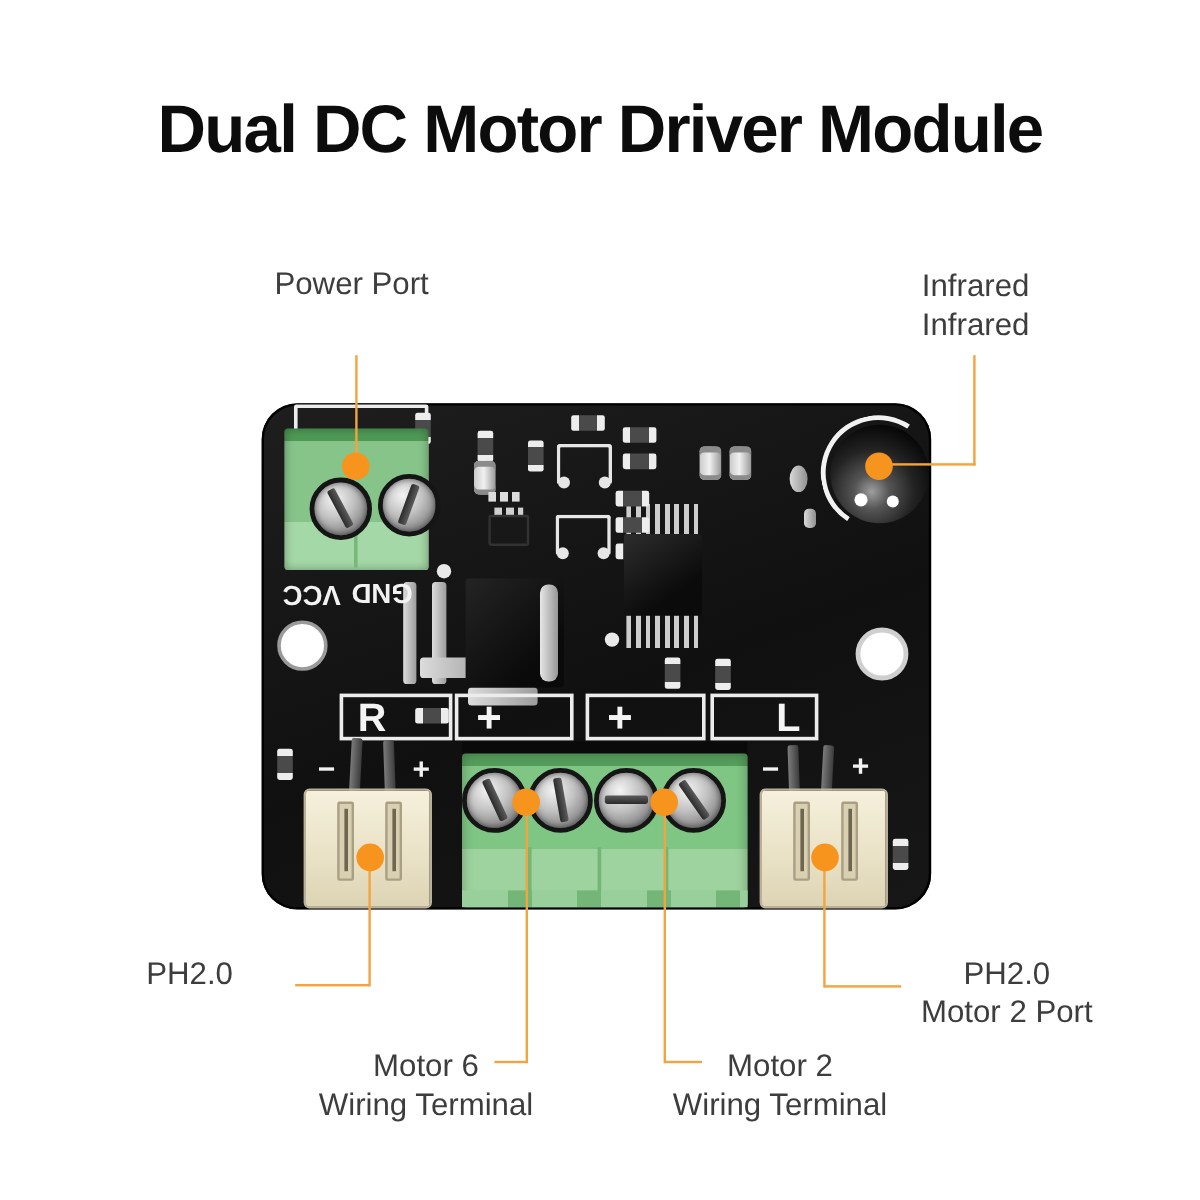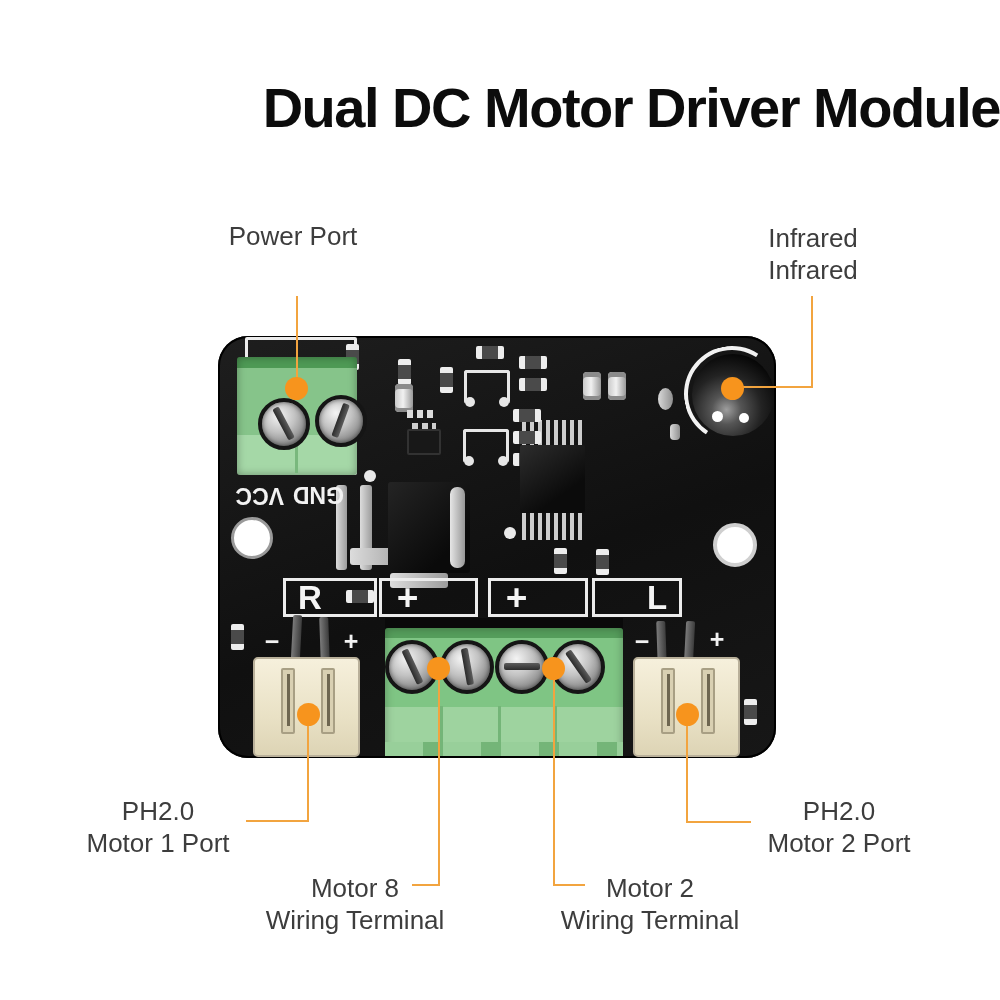--- a/index.html
+++ b/index.html
@@ -5,21 +5,21 @@
   :root{
     --leader:#F2A43F; --dot:#F7941D; --label:#3D3D3D; --title:#0C0C0C;
     --board:#151515; --silk:#ECECEC; --green:#7FC584; --green-light:#A5D8A7;
     --green-dark:#4E9A55; --cream:#F0E9D2; --cream-border:#B9B09A;
   }
   *{margin:0;padding:0;box-sizing:border-box}
   html,body{width:1000px;height:1000px;background:#fff;overflow:hidden;
     font-family:"Liberation Sans",sans-serif;position:relative}
 
   
-  .page-title{position:absolute;left:0;top:76px;width:1000px;text-align:right;
+  .page-title{position:absolute;left:0;top:76px;width:1000px;text-align:center;
     font-size:56px;font-weight:700;letter-spacing:-1.5px;color:var(--title);line-height:64px;white-space:nowrap}
   .callout{position:absolute;transform:translateX(-50%);text-align:center;
     font-size:26px;line-height:32px;color:var(--label);white-space:nowrap;z-index:7}
   .leader{position:absolute;background:var(--leader);z-index:6}
   .dot{position:absolute;width:23px;height:23px;border-radius:50%;background:var(--dot);z-index:7}
 
   
   .pcb{position:absolute;left:218px;top:336px;width:558px;height:422px;border-radius:30px;
     background:linear-gradient(160deg,#1e1e1e,#101010 55%,#171717);z-index:1;
     box-shadow:inset 0 0 0 2px #000}
@@ -111,24 +111,23 @@
 
 <div class="callout" style="left:293px;top:220px">
   <div>Power Port</div>
 </div>
 <div class="callout" style="left:813px;top:222px">
   <div>Infrared</div>
   <div>Infrared</div>
 </div>
 <div class="callout" style="left:158px;top:795px">
   <div>PH2.0</div>
-  <div>Motor 1 Port</div>
 </div>
 <div class="callout" style="left:355px;top:872px">
-  <div>Motor 8</div>
+  <div>Motor 6</div>
   <div>Wiring Terminal</div>
 </div>
 <div class="callout" style="left:839px;top:795px">
   <div>PH2.0</div>
   <div>Motor 2 Port</div>
 </div>
 <div class="callout" style="left:650px;top:872px">
   <div>Motor 2</div>
   <div>Wiring Terminal</div>
 </div>

